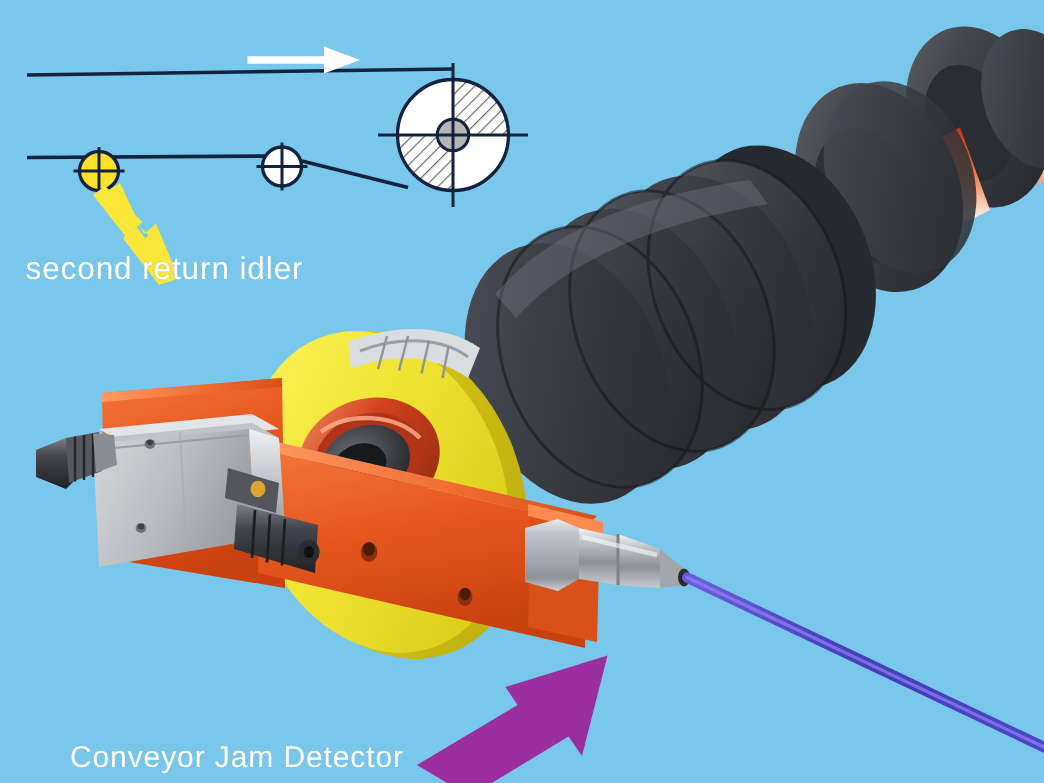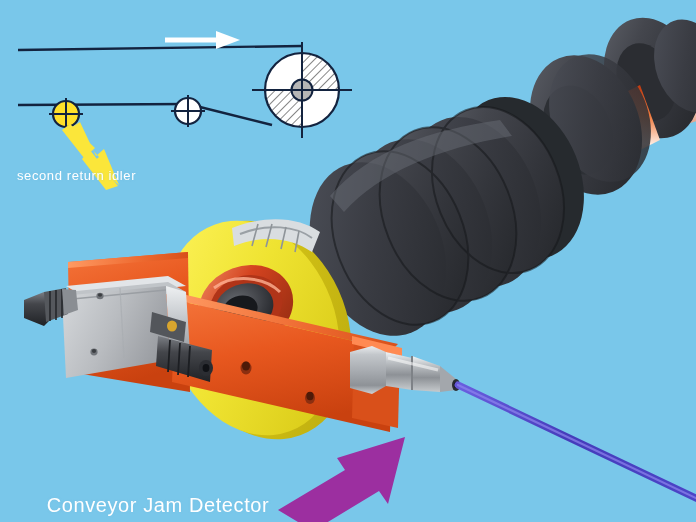--- a/index.html
+++ b/index.html
@@ -7,21 +7,21 @@
   #stage{
     position:relative;width:696px;height:522px;overflow:hidden;
     background:#79c7ea;
   }
   #stage svg.layer{position:absolute;left:0;top:0;width:696px;height:522px;}
   .lbl{
     position:absolute;color:#ffffff;font-family:"Liberation Sans",sans-serif;
     letter-spacing:.6px;white-space:pre;
     text-shadow:0 0 2px rgba(120,190,225,.55);
   }
-  #idler-label{left:17px;top:168px;font-size:13px;}
+  #idler-label{left:17px;top:168px;font-size:21px;}
   #caption{
     left:22px;top:466px;font-size:20px;line-height:26px;text-align:left;
   }
 </style>
 </head>
 <body>
 
 <div id="stage">
 
   <svg class="layer" viewBox="0 0 696 522">

